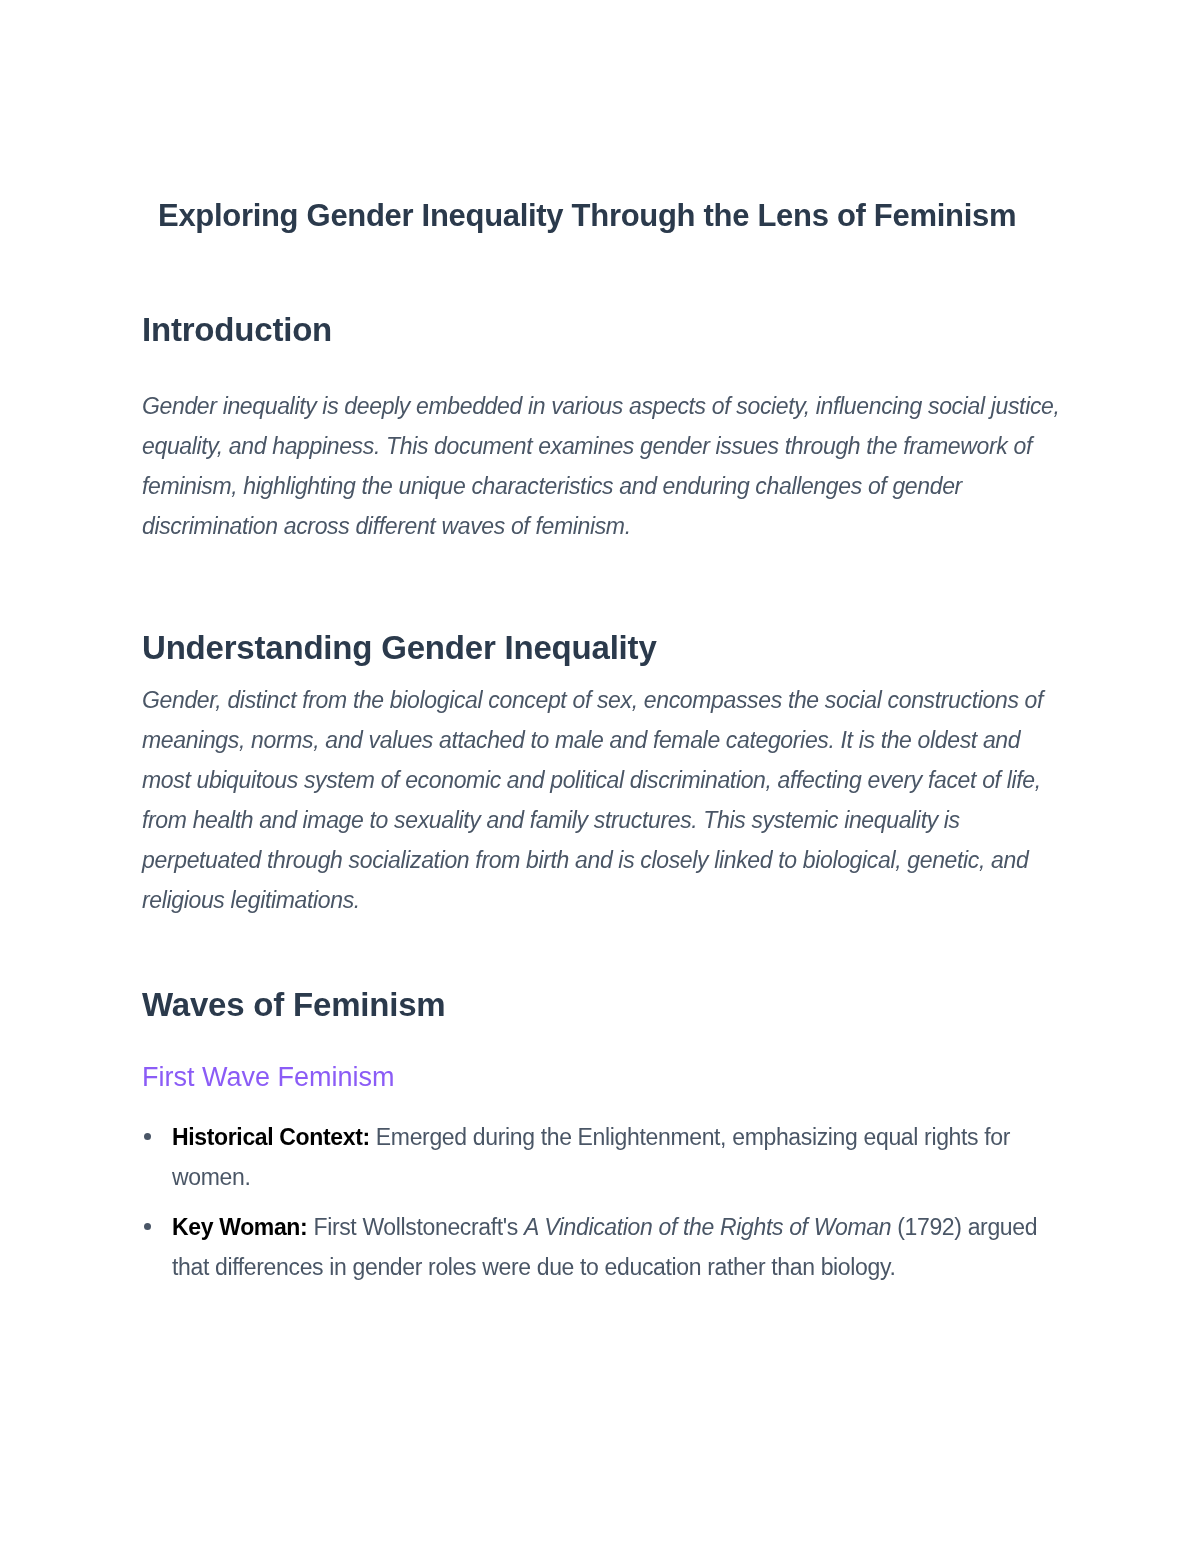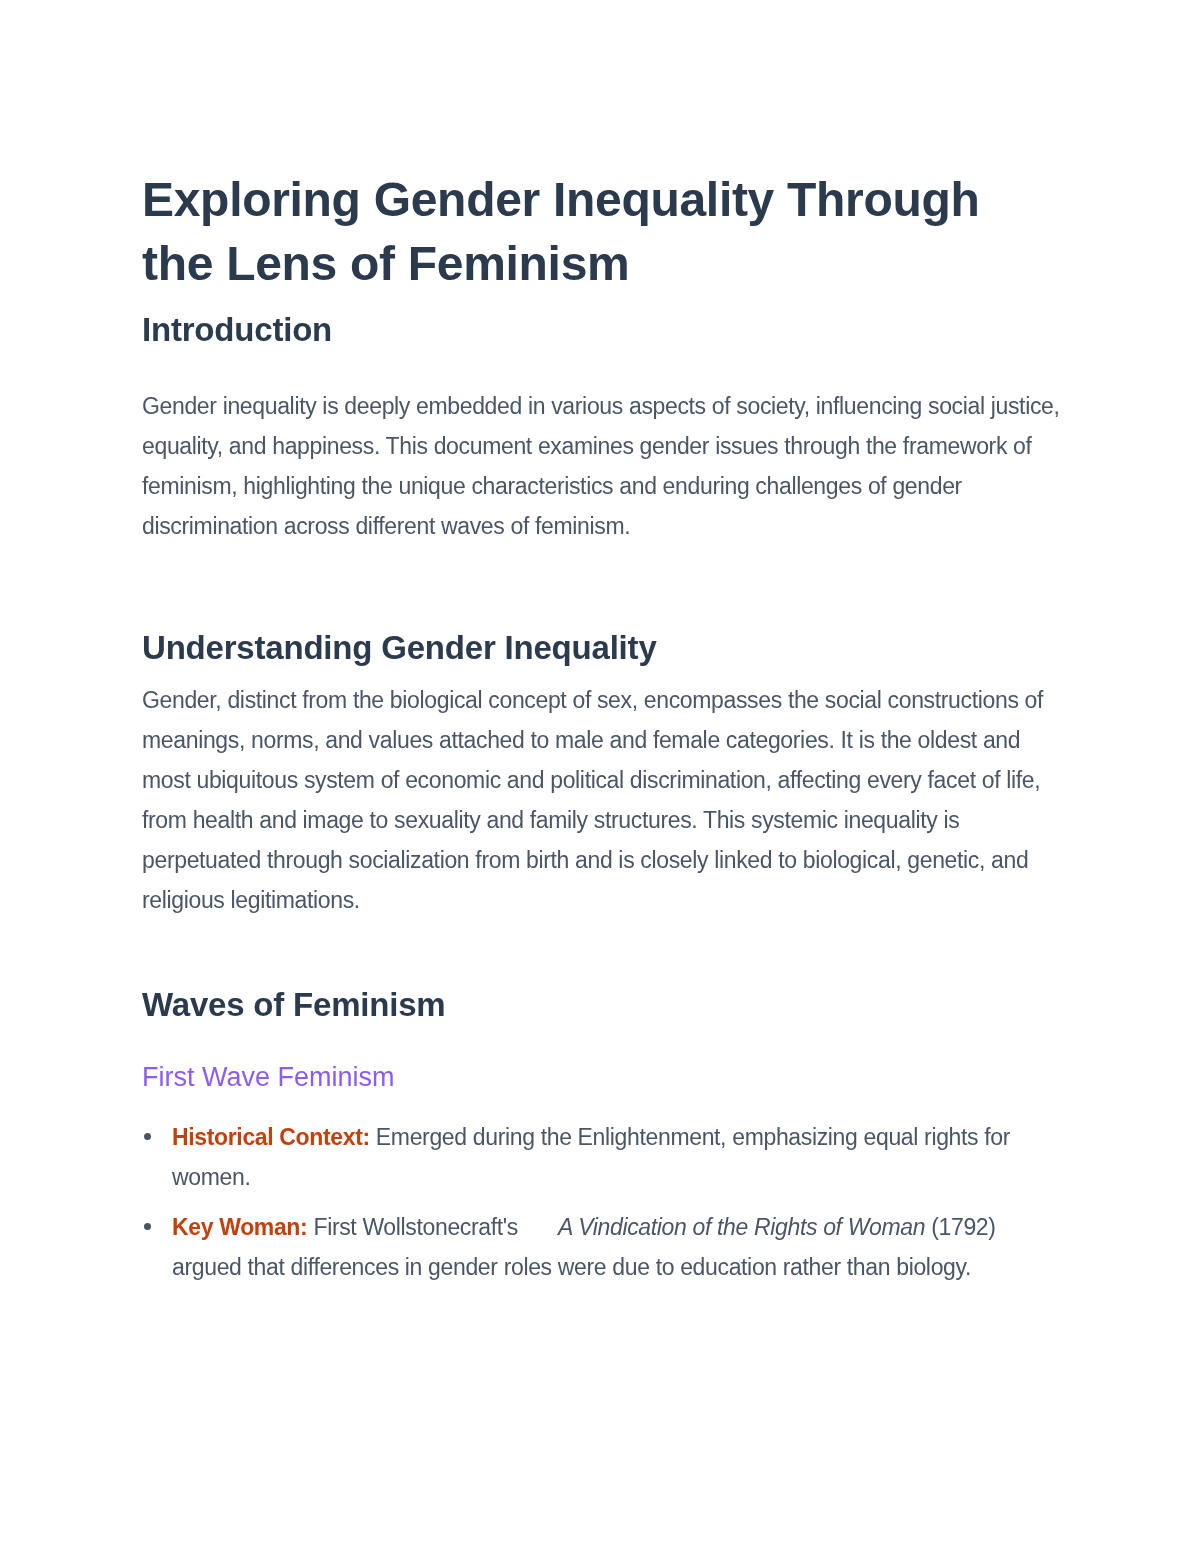--- a/index.html
+++ b/index.html
@@ -1,33 +1,33 @@
 <!DOCTYPE html>
 <html><head>
 <meta charset="utf-8">
 <style>
   html, body { margin: 0; padding: 0; background: #ffffff; }
   body { width: 1200px; height: 1553px; position: relative; overflow: hidden;
          font-family: "Liberation Sans", sans-serif; color: #2c3a4b; }
   .page { position: absolute; left: 142px; top: 0; width: 930px; }
-  h1 { position: absolute; top: 168px; left: 0; margin: 0; font-size: 48px; line-height: 64px;
+  h1 { position: absolute; top: 168px; left: 0; margin: 16px; font-size: 31px; line-height: 64px;
        font-weight: 700; color: #2b3a4c; letter-spacing: -0.3px; width: 900px; }
   .h2 { position: absolute; left: 0; margin: 0; font-size: 33px; font-weight: 700; color: #2b3a4c;
         line-height: 40px; letter-spacing: -0.2px; }
   .h3 { position: absolute; left: 0; margin: 0; font-size: 27px; font-weight: 400; color: #8b5cf6;
         line-height: 34px; }
   .para { position: absolute; left: 0; margin: 0; font-size: 23px; line-height: 40px; color: #4a5666;
-          width: 925px; letter-spacing: -0.35px; }
+          width: 925px; letter-spacing: -0.35px; font-style: italic; }
   ul { position: absolute; left: 0; margin: 0; padding: 0; list-style: none; width: 900px; }
   li { position: relative; padding-left: 30px; font-size: 23px; line-height: 40px; color: #4a5666;
        letter-spacing: -0.35px; margin-bottom: 10px; }
   li .bullet { position: absolute; left: 2px; top: 16px; width: 7px; height: 7px; border-radius: 50%;
                background: #4a5666; }
-  li b { font-weight: 700; color: #c2410c; }
-  li i { font-style: italic; margin-left: 34px; }
+  li b { font-weight: 700; color: #000000; }
+  li i { font-style: italic; }
 </style>
 </head>
 <body>
 
 <div class="page">
   <h1>Exploring Gender Inequality Through the Lens of Feminism</h1>
 
   <h2 class="h2" style="top:310px;">Introduction</h2>
   <p class="para" style="top:386px;">Gender inequality is deeply embedded in various aspects of society, influencing social justice, equality, and happiness. This document examines gender issues through the framework of feminism, highlighting the unique characteristics and enduring challenges of gender discrimination across different waves of feminism.</p>
 

